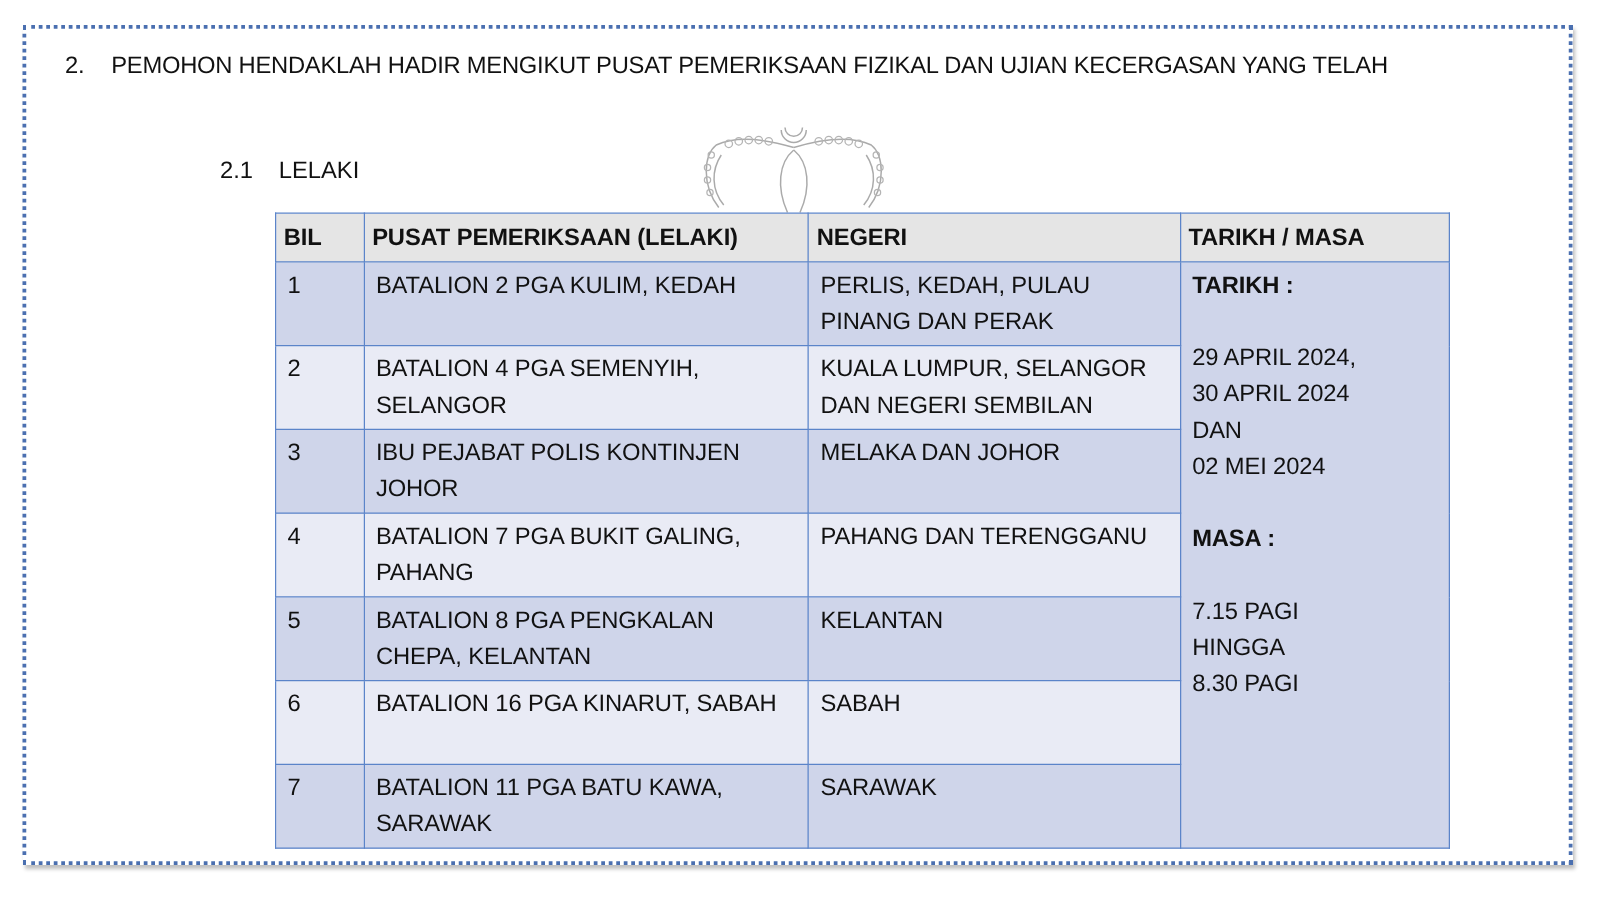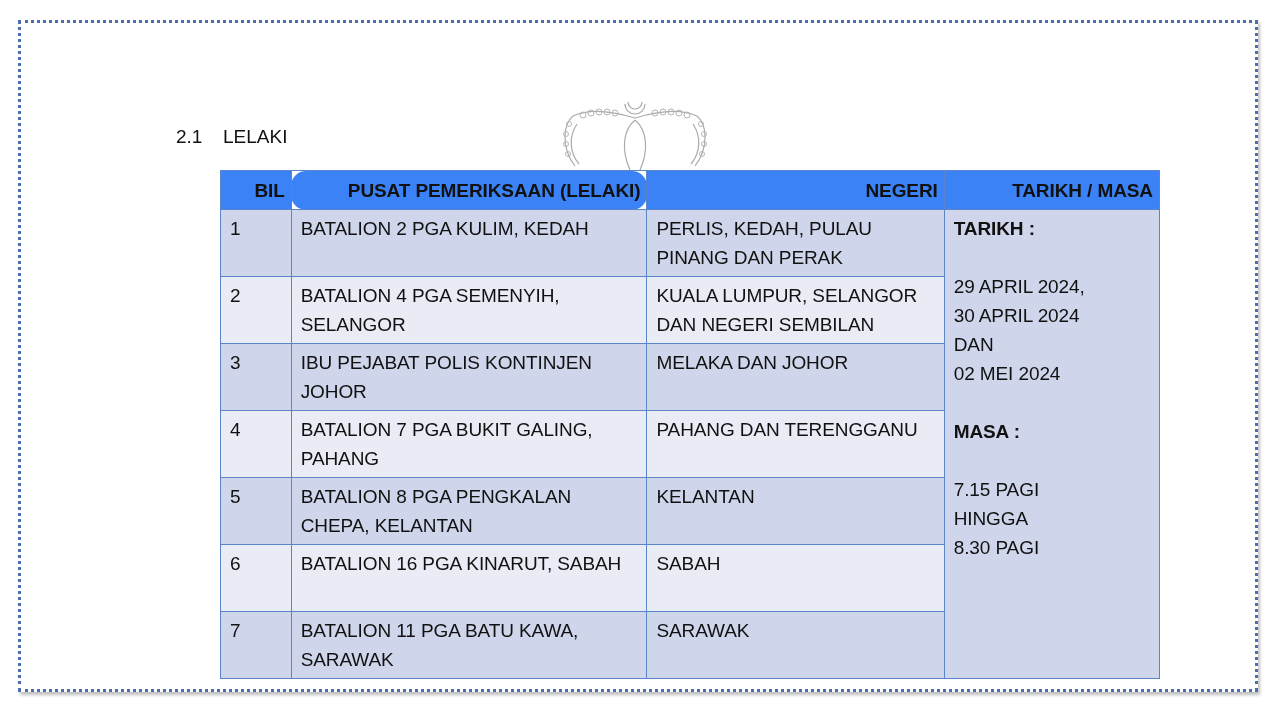--- a/index.html
+++ b/index.html
@@ -67,52 +67,55 @@
       line-height: 29px;
     }
     table.schedule th, table.schedule td {
       border: 1px solid #5b84c9;
       vertical-align: top;
       text-align: left;
       padding: 4px 9px;
       letter-spacing: -0.1px;
     }
     table.schedule th {
-      background: #3b82f6;
+      background: #e5e5e5;
       font-weight: bold;
-      text-align: right;
+      text-align: left;
       height: 30px;
       padding: 4px 6px;
       vertical-align: middle;
     }
     table.schedule td {
       height: 58px;
     }
     tr.odd td { background: #cfd5ea; }
     tr.even td { background: #e9ebf5; }
     td.merged {
       background: #cfd5ea !important;
       text-align: left;
       vertical-align: top;
       padding-top: 4px;
     }
     .col-bil { width: 56px; }
-    .col-pusat { width: 334px; border-radius: 15px; }
+    .col-pusat { width: 334px; }
     .col-negeri { width: 277px; }
     .col-tarikh { width: 197px; }
     .bold { font-weight: bold; }
     .blk { display: block; }
     .gap { display: block; height: 29px; }
   </style>
 </head>
 <body>
 
 <div class="frame"></div>
 
 <div class="para">
+  <div>
+    <span class="num">2.</span><span>PEMOHON HENDAKLAH HADIR MENGIKUT PUSAT PEMERIKSAAN FIZIKAL DAN UJIAN KECERGASAN YANG TELAH</span>
+  </div>
 </div>
 
 <div class="subhead">
   <span class="subnum">2.1</span><span>LELAKI</span>
 </div>
 
 <svg class="emblem" viewBox="0 0 160 82" xmlns="http://www.w3.org/2000/svg">
   <g fill="none" stroke="#666" stroke-width="1.2">
     <path d="M70 14 a10 10 0 1 0 20 0"></path>
     <path d="M73 12 a7 7 0 1 0 14 0"></path>

